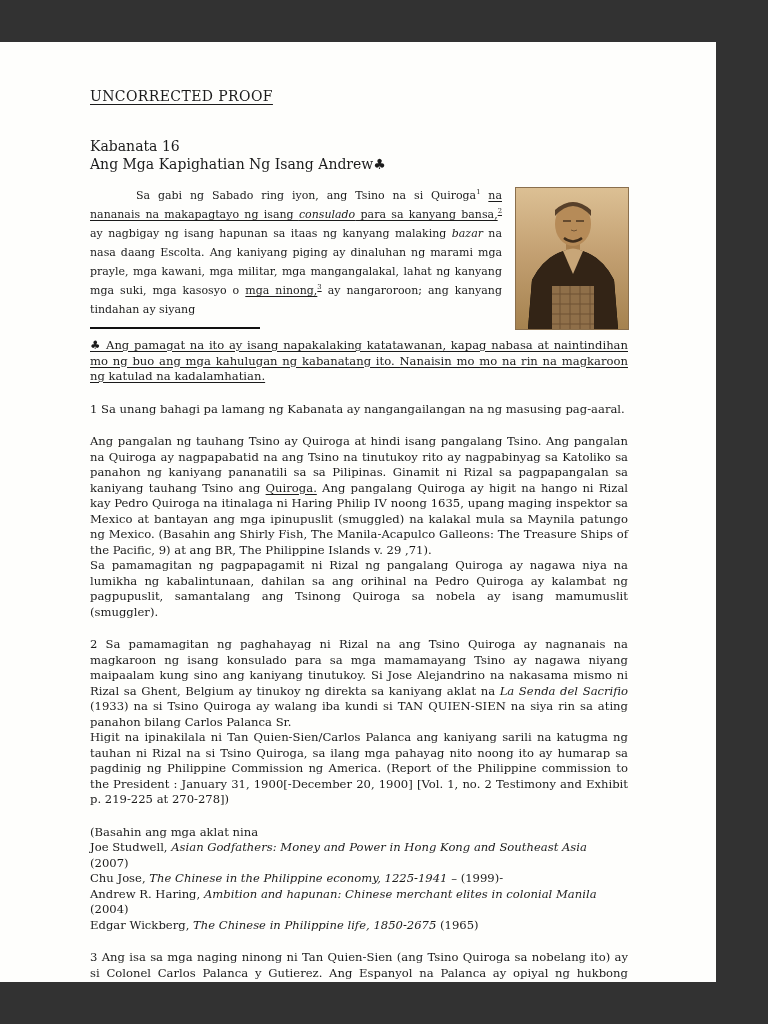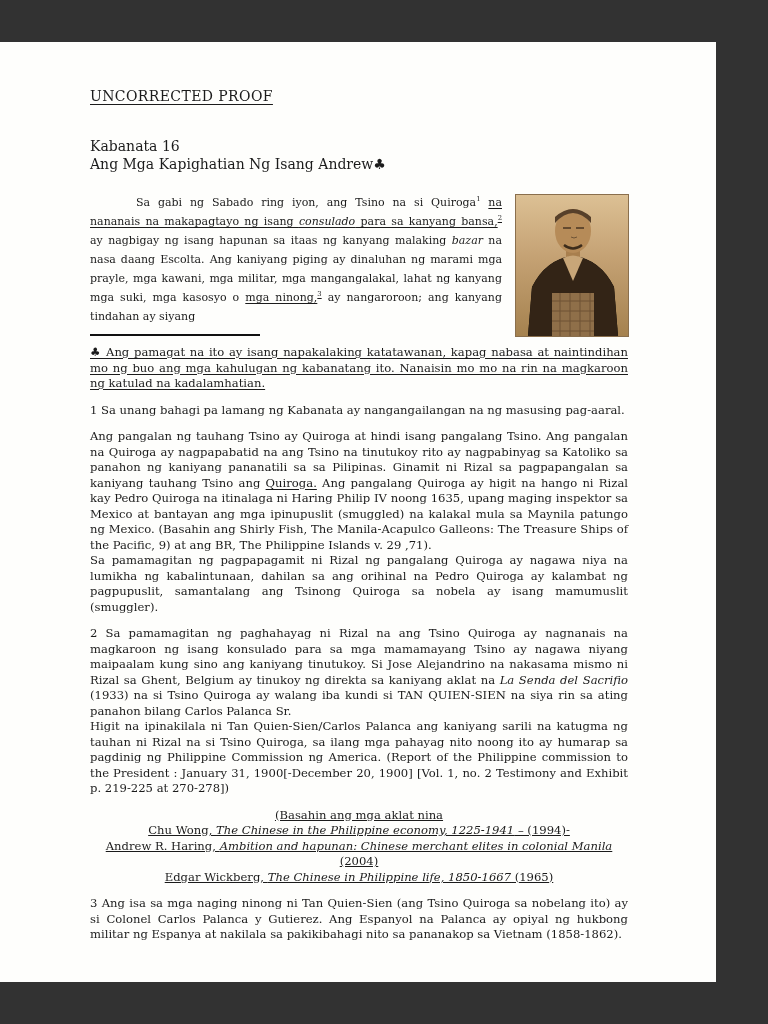--- a/index.html
+++ b/index.html
@@ -15,42 +15,42 @@
     background:#fefefc;
     color:#1b1b1b;
     padding:46px 88px 0 90px;
     overflow:hidden;
   }
   .proof {
     font-size:14px; letter-spacing:0.4px;
     text-decoration:underline; text-underline-offset:3px;
     margin-bottom:34px;
   }
-  .chapter { font-size:14px; line-height:17.5px; margin-bottom:20px; }
+  .chapter { font-size:14px; line-height:17.5px; margin-bottom:13px; }
   .bodywrap { overflow:visible; }
   .photo {
     float:right; width:112px; height:141px;
     margin:2px 0 6px 14px;
     outline:1px solid #8a6f4d;
   }
   .photo svg { display:block; }
   .body-text {
     font-size:11px; line-height:19px;
     text-align:justify; text-indent:46px;
   }
   .fnsep {
     width:170px; border-top:2.5px solid #111;
     margin:8px 0 9px 0;
   }
   .fn {
     font-size:11.6px; line-height:15.5px;
     text-align:justify;
   }
-  .fn.gap { margin-top:11px; }
-  .fn.bookline { text-align:center;text-decoration:underline; }
+  .fn.gap { margin-top:17px; }
+  .fn.bookline { text-align:left; }
   .u { text-decoration:underline; text-underline-offset:2px; }
   .i { font-style:italic; }
   .sup { font-size:0.62em; vertical-align:super; line-height:0; }
   .u.sup, .sup.u { text-decoration:underline; }
 </style>
 </head>
 <body>
 
 <div class="viewer">
   <div class="page">
@@ -93,20 +93,21 @@
     <div class="fnsep"></div>
 
     <div class="footnotes">
       <p class="fn"><span class="u">♣ Ang pamagat na ito ay isang napakalaking katatawanan, kapag nabasa at naintindihan mo ng buo ang mga kahulugan ng kabanatang ito. Nanaisin mo mo na rin na magkaroon ng katulad na kadalamhatian.</span></p>
       <p class="fn gap"><span>1 Sa unang bahagi pa lamang ng Kabanata ay nangangailangan na ng masusing pag-aaral.</span></p>
       <p class="fn gap"><span>Ang pangalan ng tauhang Tsino ay Quiroga at hindi isang pangalang Tsino. Ang pangalan na Quiroga ay nagpapabatid na ang Tsino na tinutukoy rito ay nagpabinyag sa Katoliko sa panahon ng kaniyang pananatili sa sa Pilipinas. Ginamit ni Rizal sa pagpapangalan sa kaniyang tauhang Tsino ang </span><span class="u">Quiroga.</span><span> Ang pangalang Quiroga ay higit na hango ni Rizal kay Pedro Quiroga na itinalaga ni Haring Philip IV noong 1635, upang maging inspektor sa Mexico at bantayan ang mga ipinupuslit (smuggled) na kalakal mula sa Maynila patungo ng Mexico. (Basahin ang Shirly Fish, The Manila-Acapulco Galleons: The Treasure Ships of the Pacific,  9) at ang BR, The Philippine Islands v. 29 ,71).</span></p>
       <p class="fn"><span>Sa pamamagitan ng pagpapagamit ni Rizal ng pangalang Quiroga ay nagawa niya na lumikha ng kabalintunaan, dahilan sa ang orihinal na Pedro Quiroga ay kalambat ng pagpupuslit, samantalang ang Tsinong Quiroga sa nobela ay isang mamumuslit (smuggler).</span></p>
       <p class="fn gap"><span>2 Sa pamamagitan ng  paghahayag ni Rizal na ang Tsino Quiroga ay nagnanais na magkaroon ng isang konsulado para sa mga mamamayang Tsino ay nagawa niyang maipaalam kung sino ang kaniyang tinutukoy. Si Jose Alejandrino na nakasama mismo ni Rizal sa Ghent, Belgium ay tinukoy ng direkta sa kaniyang aklat na </span><span class="i">La Senda del Sacrifio</span><span>  (1933) na si Tsino Quiroga ay walang iba kundi si TAN QUIEN-SIEN na siya rin sa ating panahon bilang Carlos Palanca Sr.</span></p>
       <p class="fn"><span>Higit na ipinakilala ni Tan Quien-Sien/Carlos Palanca ang kaniyang sarili na katugma ng tauhan ni Rizal na si Tsino Quiroga, sa ilang mga pahayag nito noong ito ay humarap sa pagdinig ng Philippine Commission ng America. (Report of the Philippine commission to the President  :  January 31, 1900[-December 20, 1900] [Vol. 1, no. 2 Testimony and Exhibit p. 219-225 at 270-278])</span></p>
       <p class="fn gap bookline"><span> (Basahin ang mga aklat nina</span></p>
-      <p class="fn bookline"><span>Chu Wong, </span><span class="i">The Chinese in the Philippine economy, 1225-1941</span><span> – (1994)-</span></p>
+      <p class="fn bookline"><span>Joe Studwell, </span><span class="i">Asian Godfathers: Money and Power in Hong Kong and Southeast Asia</span><span> (2007)</span></p>
+      <p class="fn bookline"><span>Chu Jose, </span><span class="i">The Chinese in the Philippine economy, 1225-1941</span><span> – (1999)-</span></p>
       <p class="fn bookline"><span>Andrew R. Haring,  </span><span class="i">Ambition and hapunan: Chinese merchant elites in colonial Manila</span><span> (2004)</span></p>
-      <p class="fn bookline"><span>Edgar Wickberg, </span><span class="i">The Chinese in Philippine life, 1850-1667</span><span> (1965)</span></p>
+      <p class="fn bookline"><span>Edgar Wickberg, </span><span class="i">The Chinese in Philippine life, 1850-2675</span><span> (1965)</span></p>
       <p class="fn gap"><span>3 Ang isa sa mga naging ninong ni Tan Quien-Sien (ang Tsino Quiroga sa nobelang ito) ay si Colonel Carlos Palanca y Gutierez. Ang Espanyol na Palanca ay opiyal ng hukbong militar ng Espanya at nakilala sa pakikibahagi nito sa pananakop sa Vietnam (1858-1862).</span></p>
     </div>
 
   </div>
 </div>
 
 </body></html>

